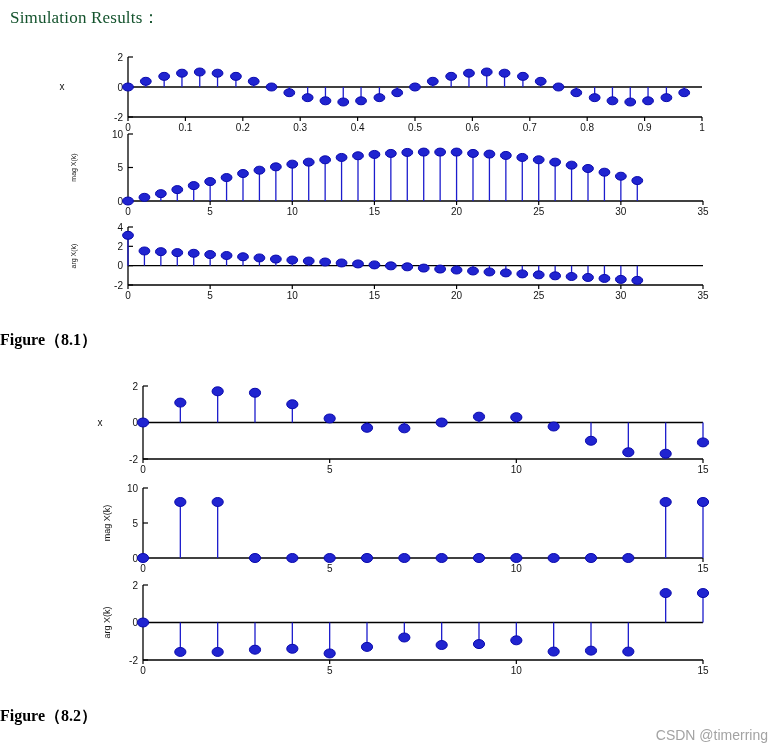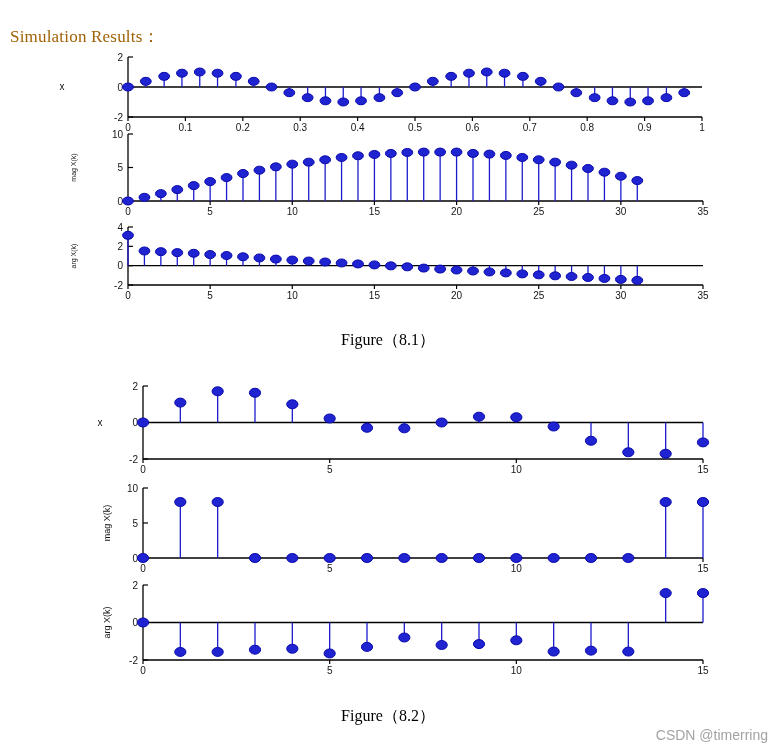--- a/index.html
+++ b/index.html
@@ -10,32 +10,32 @@
     background: #ffffff;
     overflow: hidden;
     font-family: "Liberation Sans", sans-serif;
   }
   #doc-title {
     position: absolute;
     left: 10px;
     top: 6px;
     font-family: "Liberation Serif", serif;
     font-size: 17px;
-    color: #a16207;
+    color: #14532d;
     letter-spacing: 0.2px;
-    margin-top: 19px;
   }
   .fig-caption {
     position: absolute;
     left: 0;
     width: 776px;
-    text-align: center;
+    text-align: left;
     font-family: "Liberation Serif", serif;
     font-size: 16px;
     color: #000000;
+    font-weight: bold;
   }
   #caption-fig-8-1 { top: 330px; }
   #caption-fig-8-2 { top: 706px; }
   #watermark {
     position: absolute;
     right: 8px;
     top: 727px;
     font-family: "Liberation Sans", sans-serif;
     font-size: 14px;
     color: #a3a3a3;

